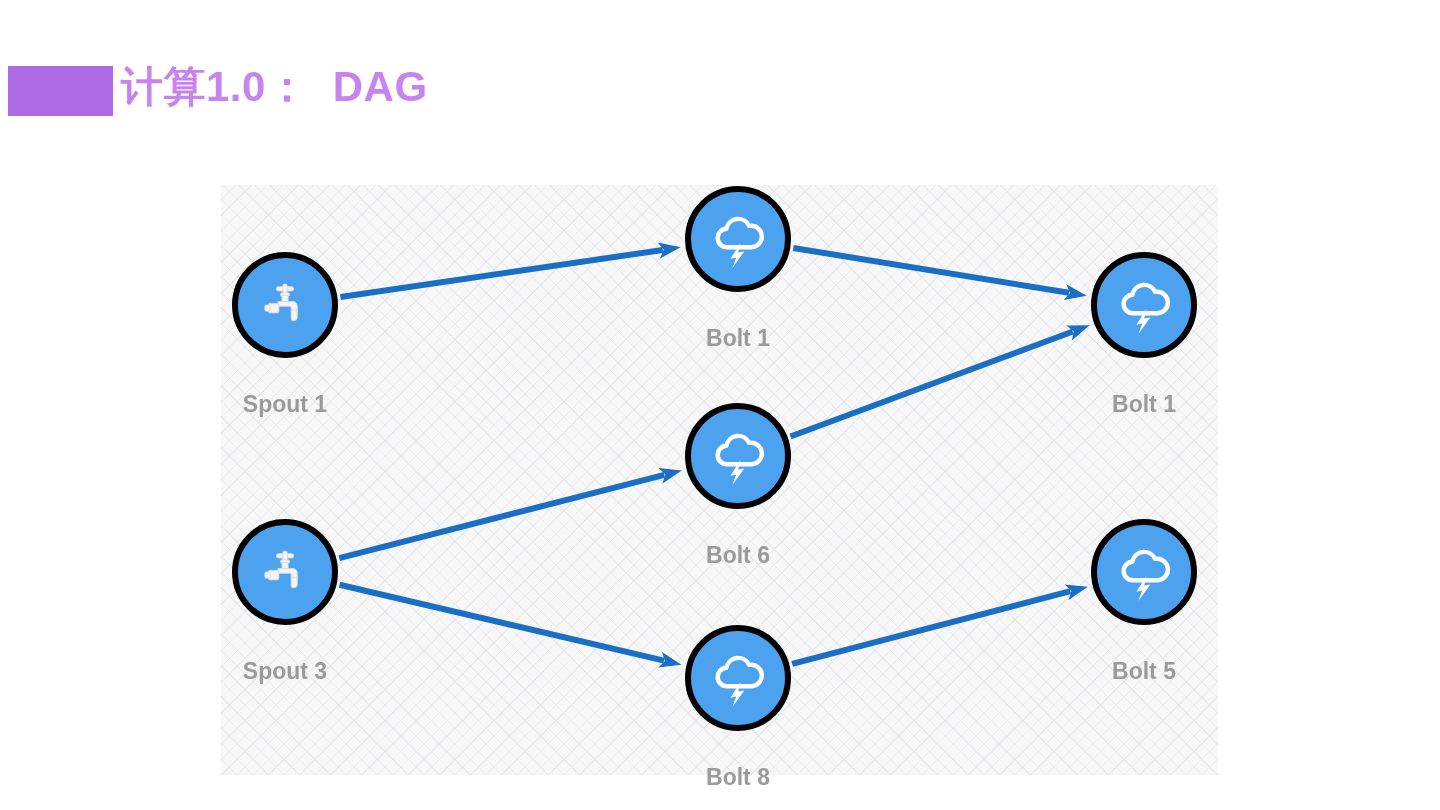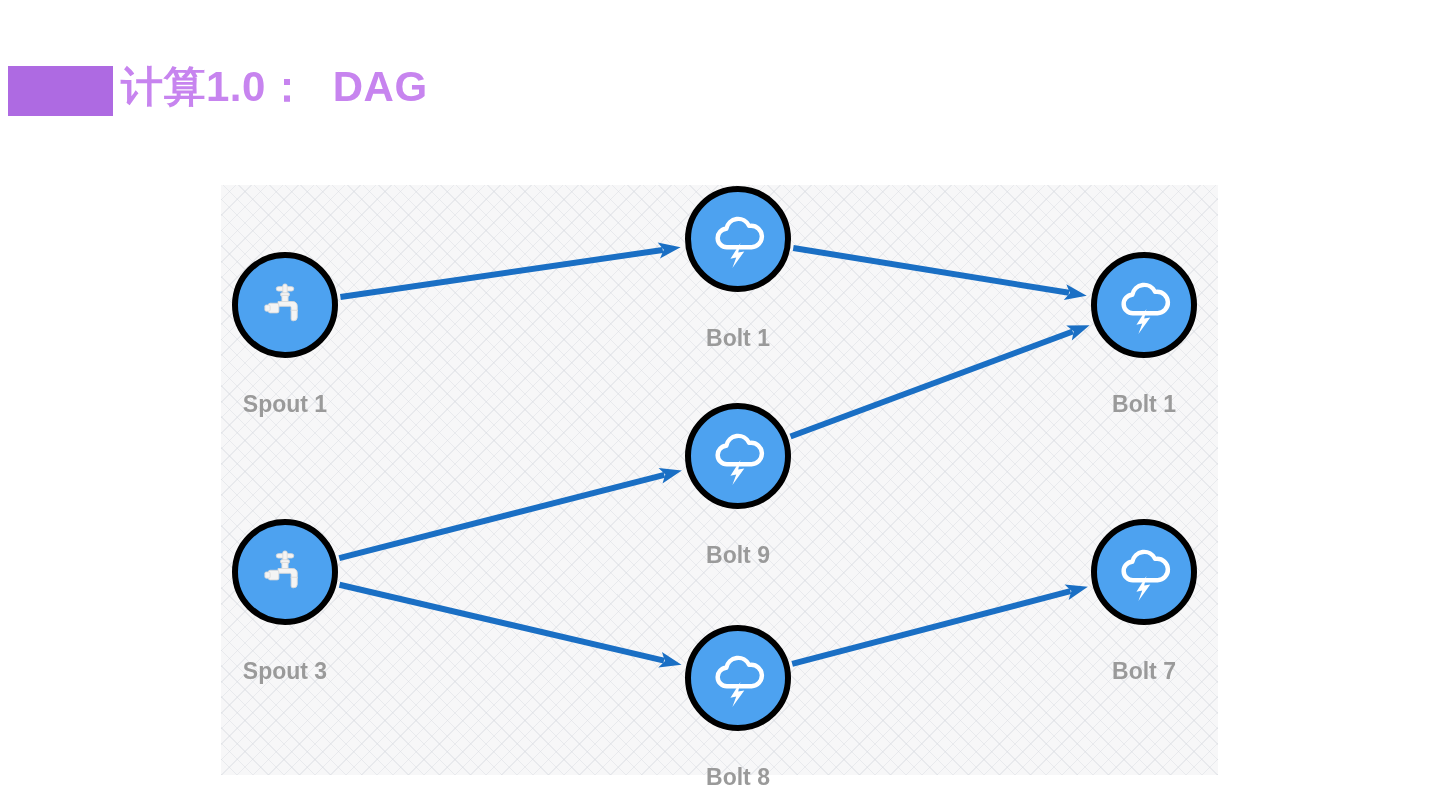--- a/index.html
+++ b/index.html
@@ -184,21 +184,21 @@
       </div>
       <div class="node" style="left: 517px; top: 271px;">
         <div class="node-circle" style="background: rgb(77, 162, 240); border-color: rgb(0, 0, 0);">
           <span>
             <svg width="62" height="62" viewBox="0 0 64 64" aria-hidden="true">
               <path d="M20.5 40.5a9.5 9.5 0 0 1-.6-18.98 12.5 12.5 0 0 1 23.6-3.1 9.2 9.2 0 0 1 1.6-.14 11.1 11.1 0 0 1 .9 22.2z" fill="none" stroke="#ffffff" stroke-width="4.6" stroke-linejoin="round"></path>
               <path d="M34.5 36 L24.2 52.5 L30.2 51.2 L26.2 62 L38.5 44.8 L32.2 46z" fill="#ffffff"></path>
             </svg>
           </span>
         </div>
-        <div class="node-label" style="color: rgb(154, 154, 154);">Bolt 9</div>
+        <div class="node-label" style="color: rgb(154, 154, 154);">Bolt 6</div>
       </div>
       <div class="node" style="left: 517px; top: 493px;">
         <div class="node-circle" style="background: rgb(77, 162, 240); border-color: rgb(0, 0, 0);">
           <span>
             <svg width="62" height="62" viewBox="0 0 64 64" aria-hidden="true">
               <path d="M20.5 40.5a9.5 9.5 0 0 1-.6-18.98 12.5 12.5 0 0 1 23.6-3.1 9.2 9.2 0 0 1 1.6-.14 11.1 11.1 0 0 1 .9 22.2z" fill="none" stroke="#ffffff" stroke-width="4.6" stroke-linejoin="round"></path>
               <path d="M34.5 36 L24.2 52.5 L30.2 51.2 L26.2 62 L38.5 44.8 L32.2 46z" fill="#ffffff"></path>
             </svg>
           </span>
         </div>
@@ -217,16 +217,16 @@
       </div>
       <div class="node" style="left: 923px; top: 387px;">
         <div class="node-circle" style="background: rgb(77, 162, 240); border-color: rgb(0, 0, 0);">
           <span>
             <svg width="62" height="62" viewBox="0 0 64 64" aria-hidden="true">
               <path d="M20.5 40.5a9.5 9.5 0 0 1-.6-18.98 12.5 12.5 0 0 1 23.6-3.1 9.2 9.2 0 0 1 1.6-.14 11.1 11.1 0 0 1 .9 22.2z" fill="none" stroke="#ffffff" stroke-width="4.6" stroke-linejoin="round"></path>
               <path d="M34.5 36 L24.2 52.5 L30.2 51.2 L26.2 62 L38.5 44.8 L32.2 46z" fill="#ffffff"></path>
             </svg>
           </span>
         </div>
-        <div class="node-label" style="color: rgb(154, 154, 154);">Bolt 7</div>
+        <div class="node-label" style="color: rgb(154, 154, 154);">Bolt 5</div>
       </div>
     </div>
 </div>
 
 </body></html>

